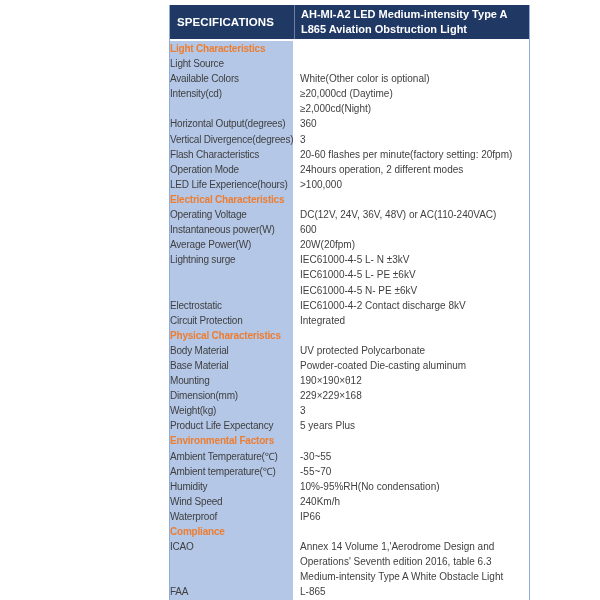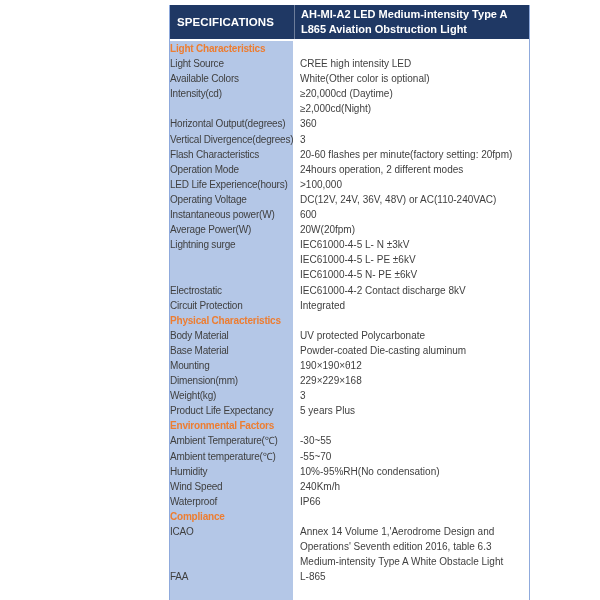--- a/index.html
+++ b/index.html
@@ -111,23 +111,20 @@
       </div>
     </div>
     <div class="gap"></div>
     <div class="tbody">
         <div class="row section">
           <div class="cell-label">Light Characteristics</div>
           <div class="cell-value"></div>
         </div>
         <div class="row data">
           <div class="cell-label">Light Source</div>
-          <div class="cell-value">
-            <div class="value-line">CREE high intensity LED</div>
-          </div>
         </div>
         <div class="row data">
           <div class="cell-label">Available Colors</div>
           <div class="cell-value">
             <div class="value-line">White(Other color is optional)</div>
           </div>
         </div>
         <div class="row data">
           <div class="cell-label">Intensity(cd)</div>
           <div class="cell-value">
@@ -159,20 +156,21 @@
             <div class="value-line">24hours operation, 2 different modes</div>
           </div>
         </div>
         <div class="row data">
           <div class="cell-label">LED Life Experience(hours)</div>
           <div class="cell-value">
             <div class="value-line">&gt;100,000</div>
           </div>
         </div>
         <div class="row section">
+          <div class="cell-label">Electrical Characteristics</div>
           <div class="cell-value"></div>
         </div>
         <div class="row data">
           <div class="cell-label">Operating Voltage</div>
           <div class="cell-value">
             <div class="value-line">DC(12V, 24V, 36V, 48V) or AC(110-240VAC)</div>
           </div>
         </div>
         <div class="row data">
           <div class="cell-label">Instantaneous power(W)</div>

